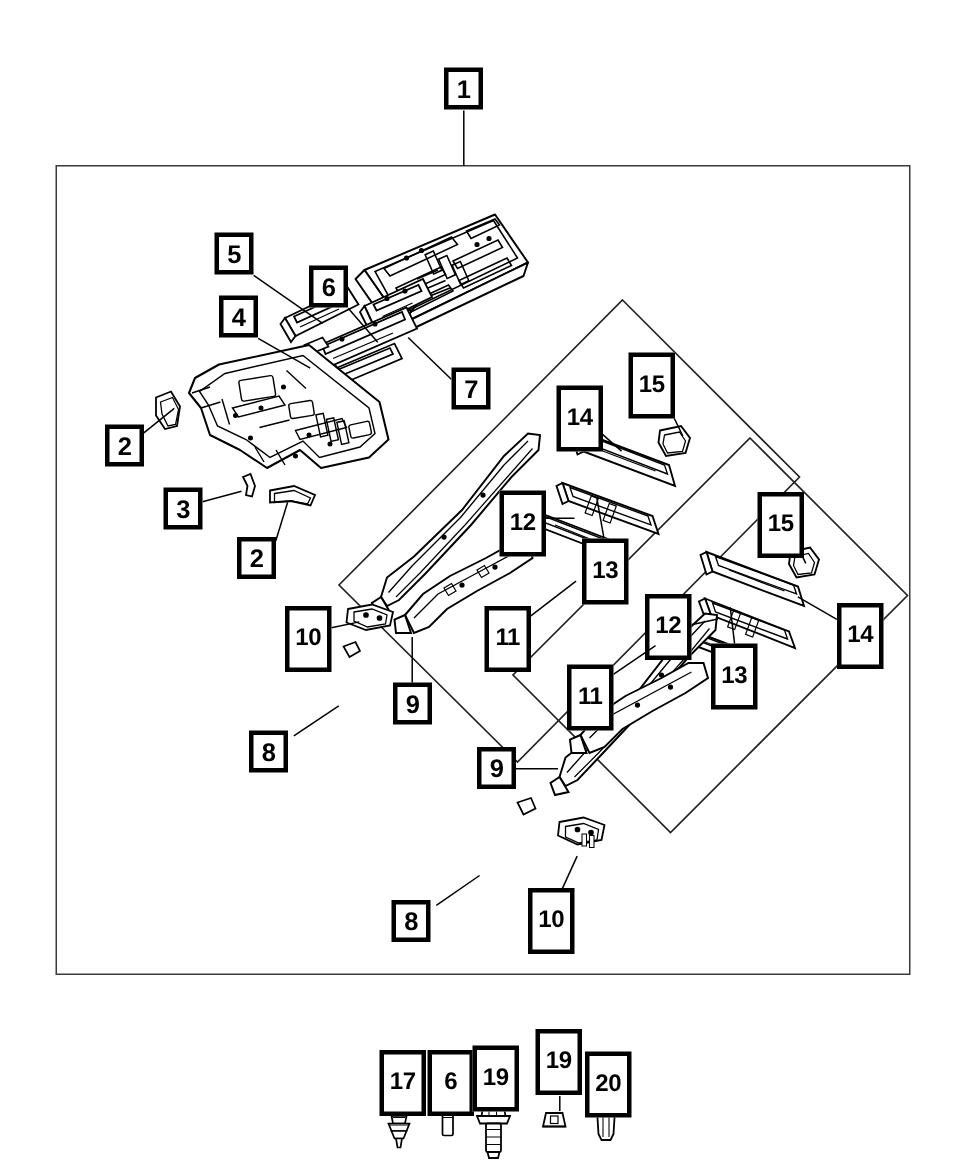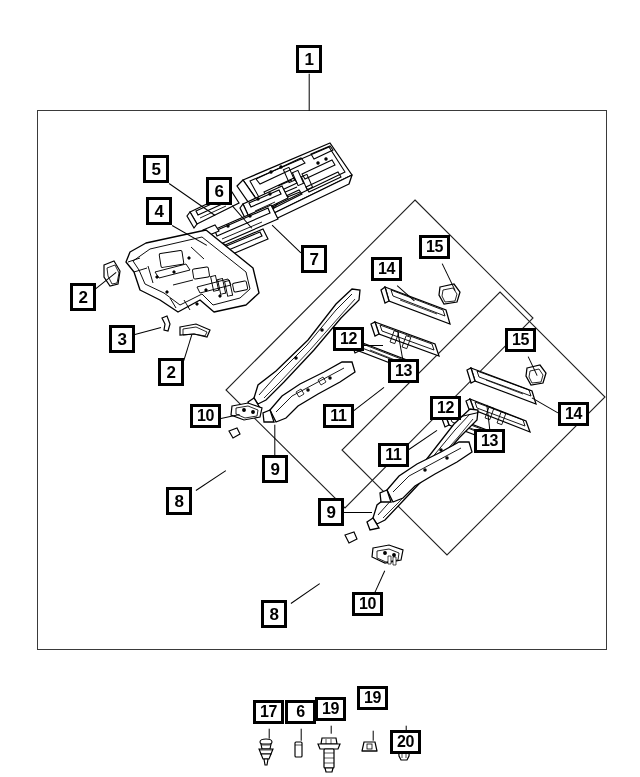--- a/index.html
+++ b/index.html
@@ -13,21 +13,21 @@
       border:1.6px solid #3a3a3a;background:transparent;}
 
   
   .callout{position:absolute;box-sizing:border-box;
       background:#fff;border:3px solid #000;
       display:flex;align-items:center;justify-content:center;
       font-weight:bold;color:#000;line-height:1;
       font-family:"Liberation Sans", sans-serif;
       letter-spacing:-0.3px;}
   .callout.w1{width:26px;height:28px;font-size:17px;}
-  .callout.w2{width:31px;height:24px;font-size:16px;}
+  .callout.w2{width:31px;height:44px;font-size:16px;}
 
   
   .leader{position:absolute;background:#000;height:1.4px;
       transform-origin:0 50%;}
 
   
   .art{position:absolute;left:0;top:0;width:640px;height:777px;
        pointer-events:none;}
 </style>
 </head>
@@ -347,21 +347,21 @@
   <div id="fastener-layer">
       <div class="leader" style="left: 268.5px; top: 728px; width: 10px; transform: rotate(90deg);"></div>
       <div class="callout w2" style="left: 253px; top: 700px;">17</div>
       <div class="leader" style="left: 300.5px; top: 728px; width: 12px; transform: rotate(90deg);"></div>
       <div class="callout w2" style="left: 285px; top: 700px;">6</div>
       <div class="leader" style="left: 330.5px; top: 725px; width: 8px; transform: rotate(90deg);"></div>
       <div class="callout w2" style="left: 315px; top: 697px;">19</div>
       <div class="leader" style="left: 372.5px; top: 730px; width: 10px; transform: rotate(90deg);"></div>
       <div class="callout w2" style="left: 357px; top: 686px; text-align: right;">19</div>
       <div class="leader" style="left: 405.5px; top: 725px; width: 10px; transform: rotate(90deg);"></div>
-      <div class="callout w2" style="left: 390px; top: 730px;">20</div>
+      <div class="callout w2" style="left: 390px; top: 701px;">20</div>
     </div>
   <div id="subgroup-layer">
       <div class="leader" style="left: 196px; top: 490px; width: 36.0555px; transform: rotate(-33.6901deg);"></div>
       <div class="callout w1" style="left: 166px; top: 487px;">8</div>
       <div class="leader" style="left: 291px; top: 603px; width: 35.2278px; transform: rotate(-34.5923deg);"></div>
       <div class="callout w1" style="left: 261px; top: 600px;">8</div>
     </div>
 
 </div>
 

